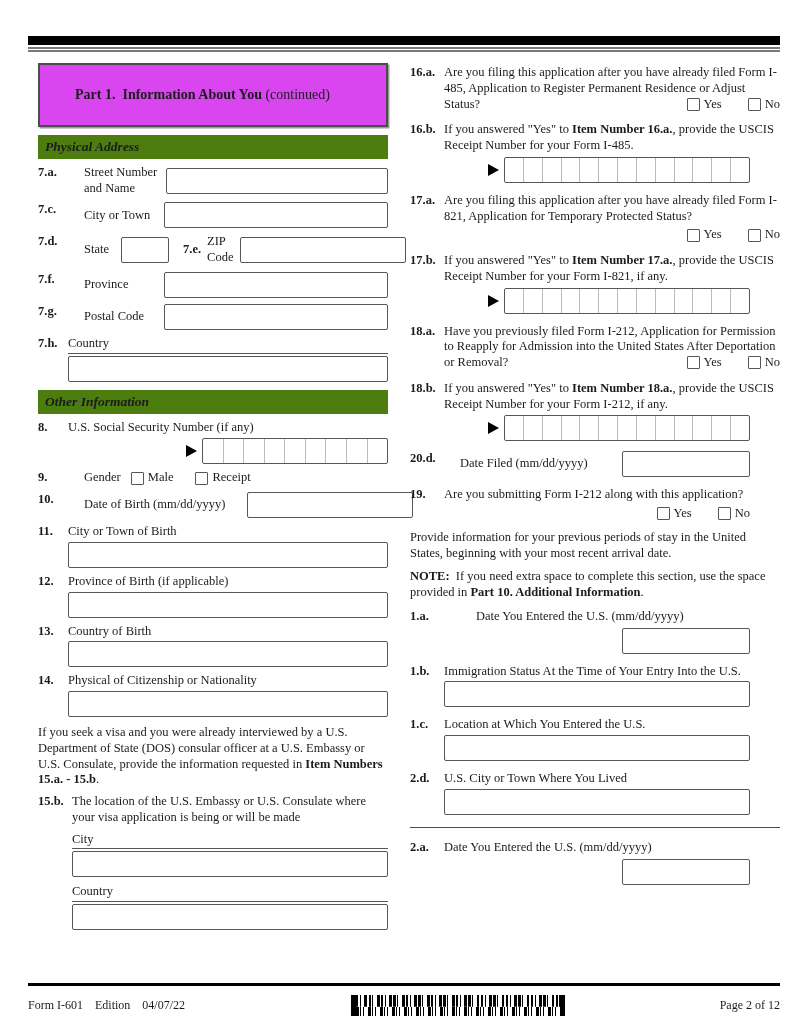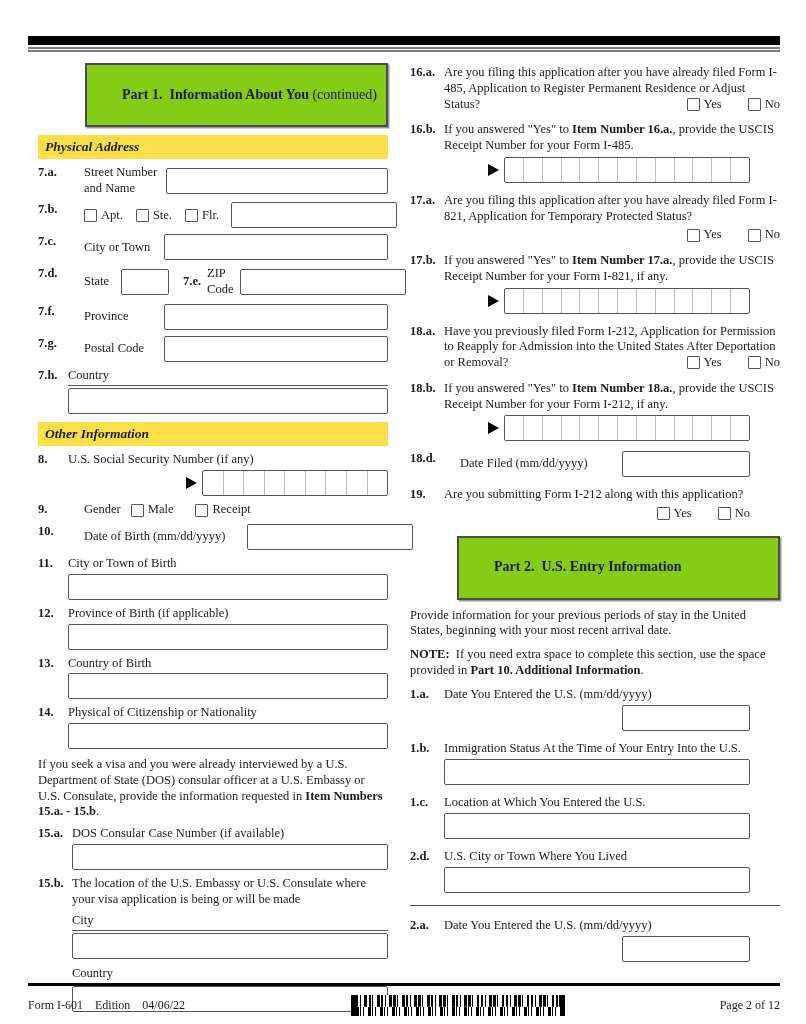--- a/index.html
+++ b/index.html
@@ -12,27 +12,27 @@
   }
   .content { position: absolute; left: 28px; top: 36px; width: 752px; }
   .topbar { height: 9px; background: #000; }
   .dline { margin-top: 2px; height: 5px; border-top: 2px solid #7a7a7c; border-bottom: 2px solid #7a7a7c; }
   .columns { display: flex; margin-top: 11px; }
   .col-left  { width: 360px; padding-left: 10px; }
   .colgap { width: 12px; }
   .col-right { width: 380px; padding-left: 10px; }
 
   .part-header {
-    border: 2px solid #4c4c4e; background: #84cc16;
+    border: 2px solid #4c4c4e; background: #d946ef;
     box-shadow: 1.5px 1.5px 0 #9b9b9d;
-    padding: 3px 7px 4px; font-size: 14px; white-space: pre-wrap; margin-left: 47px;
+    padding: 3px 7px 4px; font-size: 14px; white-space: pre-wrap;
   }
   .part-header .b { font-weight: bold; }
   .sub-header {
-    background: #fde047; font-weight: bold; font-style: italic;
+    background: #4d7c0f; font-weight: bold; font-style: italic;
     padding: 3px 7px 4px; font-size: 13.5px; margin-top: 8px;
   }
 
   .item { display: flex; margin-top: 6px; }
   .item-r { display: flex; margin-top: 10px; }
   .num { font-weight: bold; flex: 0 0 30px; }
   .num-r { font-weight: bold; flex: 0 0 34px; }
   .body { flex: 1; min-width: 0; }
   .row { display: flex; align-items: center; margin-left: 16px; }
   .grow { flex: 1; }
@@ -98,38 +98,20 @@
       <div class="sub-header">Physical Address</div>
 
       <div class="item">
         <span class="num">7.a.</span>
         <div class="body row">
           <span style="flex:0 0 82px;">Street Number and Name</span>
           <input class="fld grow" style="">
         </div>
       </div>
 
-      <div class="item">
-        <span class="num">7.b.</span>
-        <div class="body row">
-          <span class="cbgroup">
-              <span class="cb"></span>
-              <span class="cbl">Apt.</span>
-            </span>
-          <span class="cbgroup" style="margin-left:13px;">
-              <span class="cb"></span>
-              <span class="cbl">Ste.</span>
-            </span>
-          <span class="cbgroup" style="margin-left:13px;">
-              <span class="cb"></span>
-              <span class="cbl">Flr.</span>
-            </span>
-          <input class="fld grow" style="margin-left: 12px;">
-        </div>
-      </div>
 
       <div class="item">
         <span class="num">7.c.</span>
         <div class="body row">
           <span style="flex:0 0 80px;">City or Town</span>
           <input class="fld grow" style="">
         </div>
       </div>
 
       <div class="item">
@@ -242,27 +224,20 @@
         <div class="body">
           <span>Physical of Citizenship or Nationality</span>
           <input class="fld mt2" style="width: 100%;">
         </div>
       </div>
 
       <div class="para">
         <span>If you seek a visa and you were already interviewed by a U.S. Department of State (DOS) consular officer at a U.S. Embassy or U.S. Consulate, provide the information requested in </span><span class="b">Item Numbers 15.a. - 15.b</span><span>.</span>
       </div>
 
-      <div class="item">
-        <span class="num" style="flex-basis:34px;">15.a.</span>
-        <div class="body">
-          <span>DOS Consular Case Number (if available)</span>
-          <input class="fld mt2" style="width: 100%;">
-        </div>
-      </div>
 
       <div class="item">
         <span class="num" style="flex-basis:34px;">15.b.</span>
         <div class="body">
           <span>The location of the U.S. Embassy or U.S. Consulate where your visa application is being or will be made</span>
           <div style="margin-top:6px;">
             <span class="ul-label">City</span>
             <input class="fld mt2" style="width: 100%;">
           </div>
           <div style="margin-top:7px;">
@@ -398,21 +373,21 @@
                 <div class="comb-cell"></div>
                 <div class="comb-cell"></div>
                 <div class="comb-cell"></div>
               </div>
           </div>
         </div>
       </div>
 
 
       <div class="item-r">
-        <span class="num-r">18.d.</span>
+        <span class="num-r">20.d.</span>
         <div class="body row" style="margin-right:30px;">
           <span class="grow">Date Filed (mm/dd/yyyy)</span>
           <input class="fld" style="width: 128px;">
         </div>
       </div>
 
       <div class="item-r">
         <span class="num-r">19.</span>
         <div class="body">
           <span>Are you submitting Form I-212 along with this application?</span>
@@ -422,31 +397,28 @@
                 <span class="cbl">Yes</span>
               </span>
             <span class="cbgroup">
                 <span class="cb"></span>
                 <span class="cbl">No</span>
               </span>
           </div>
         </div>
       </div>
 
-      <div class="part-header" style="margin-top:14px;">
-        <span class="b pre">Part 2.  U.S. Entry Information</span>
-      </div>
 
       <div class="para">Provide information for your previous periods of stay in the United States, beginning with your most recent arrival date.</div>
 
       <div class="para">
         <span class="b">NOTE:</span><span class="pre">  If you need extra space to complete this section, use the space provided in </span><span class="b">Part 10. Additional Information</span><span>.</span>
       </div>
 
-      <div class="item-r" style="margin-top:8px;">
+      <div class="item-r" style="margin-top:8px;gap:32px;">
         <span class="num-r">1.a.</span>
         <div class="body">
           <span>Date You Entered the U.S. (mm/dd/yyyy)</span>
           <div class="row" style="justify-content:flex-end; margin-right:30px;">
             <input class="fld" style="width: 128px; margin-top: 3px;">
           </div>
         </div>
       </div>
 
       <div class="item-r">
@@ -484,17 +456,17 @@
           </div>
         </div>
       </div>
 
     </div>
   </div>
 </div>
 
 <div class="footer">
   <div class="footer-left">
-    <span>Form I-601</span><span>Edition</span><span>04/06/22</span>
+    <span>Form I-601</span><span>Edition</span><span>04/07/22</span>
   </div>
   <div class="barcode"></div>
   <div>Page 2 of 12</div>
 </div>
 
 </body></html>

